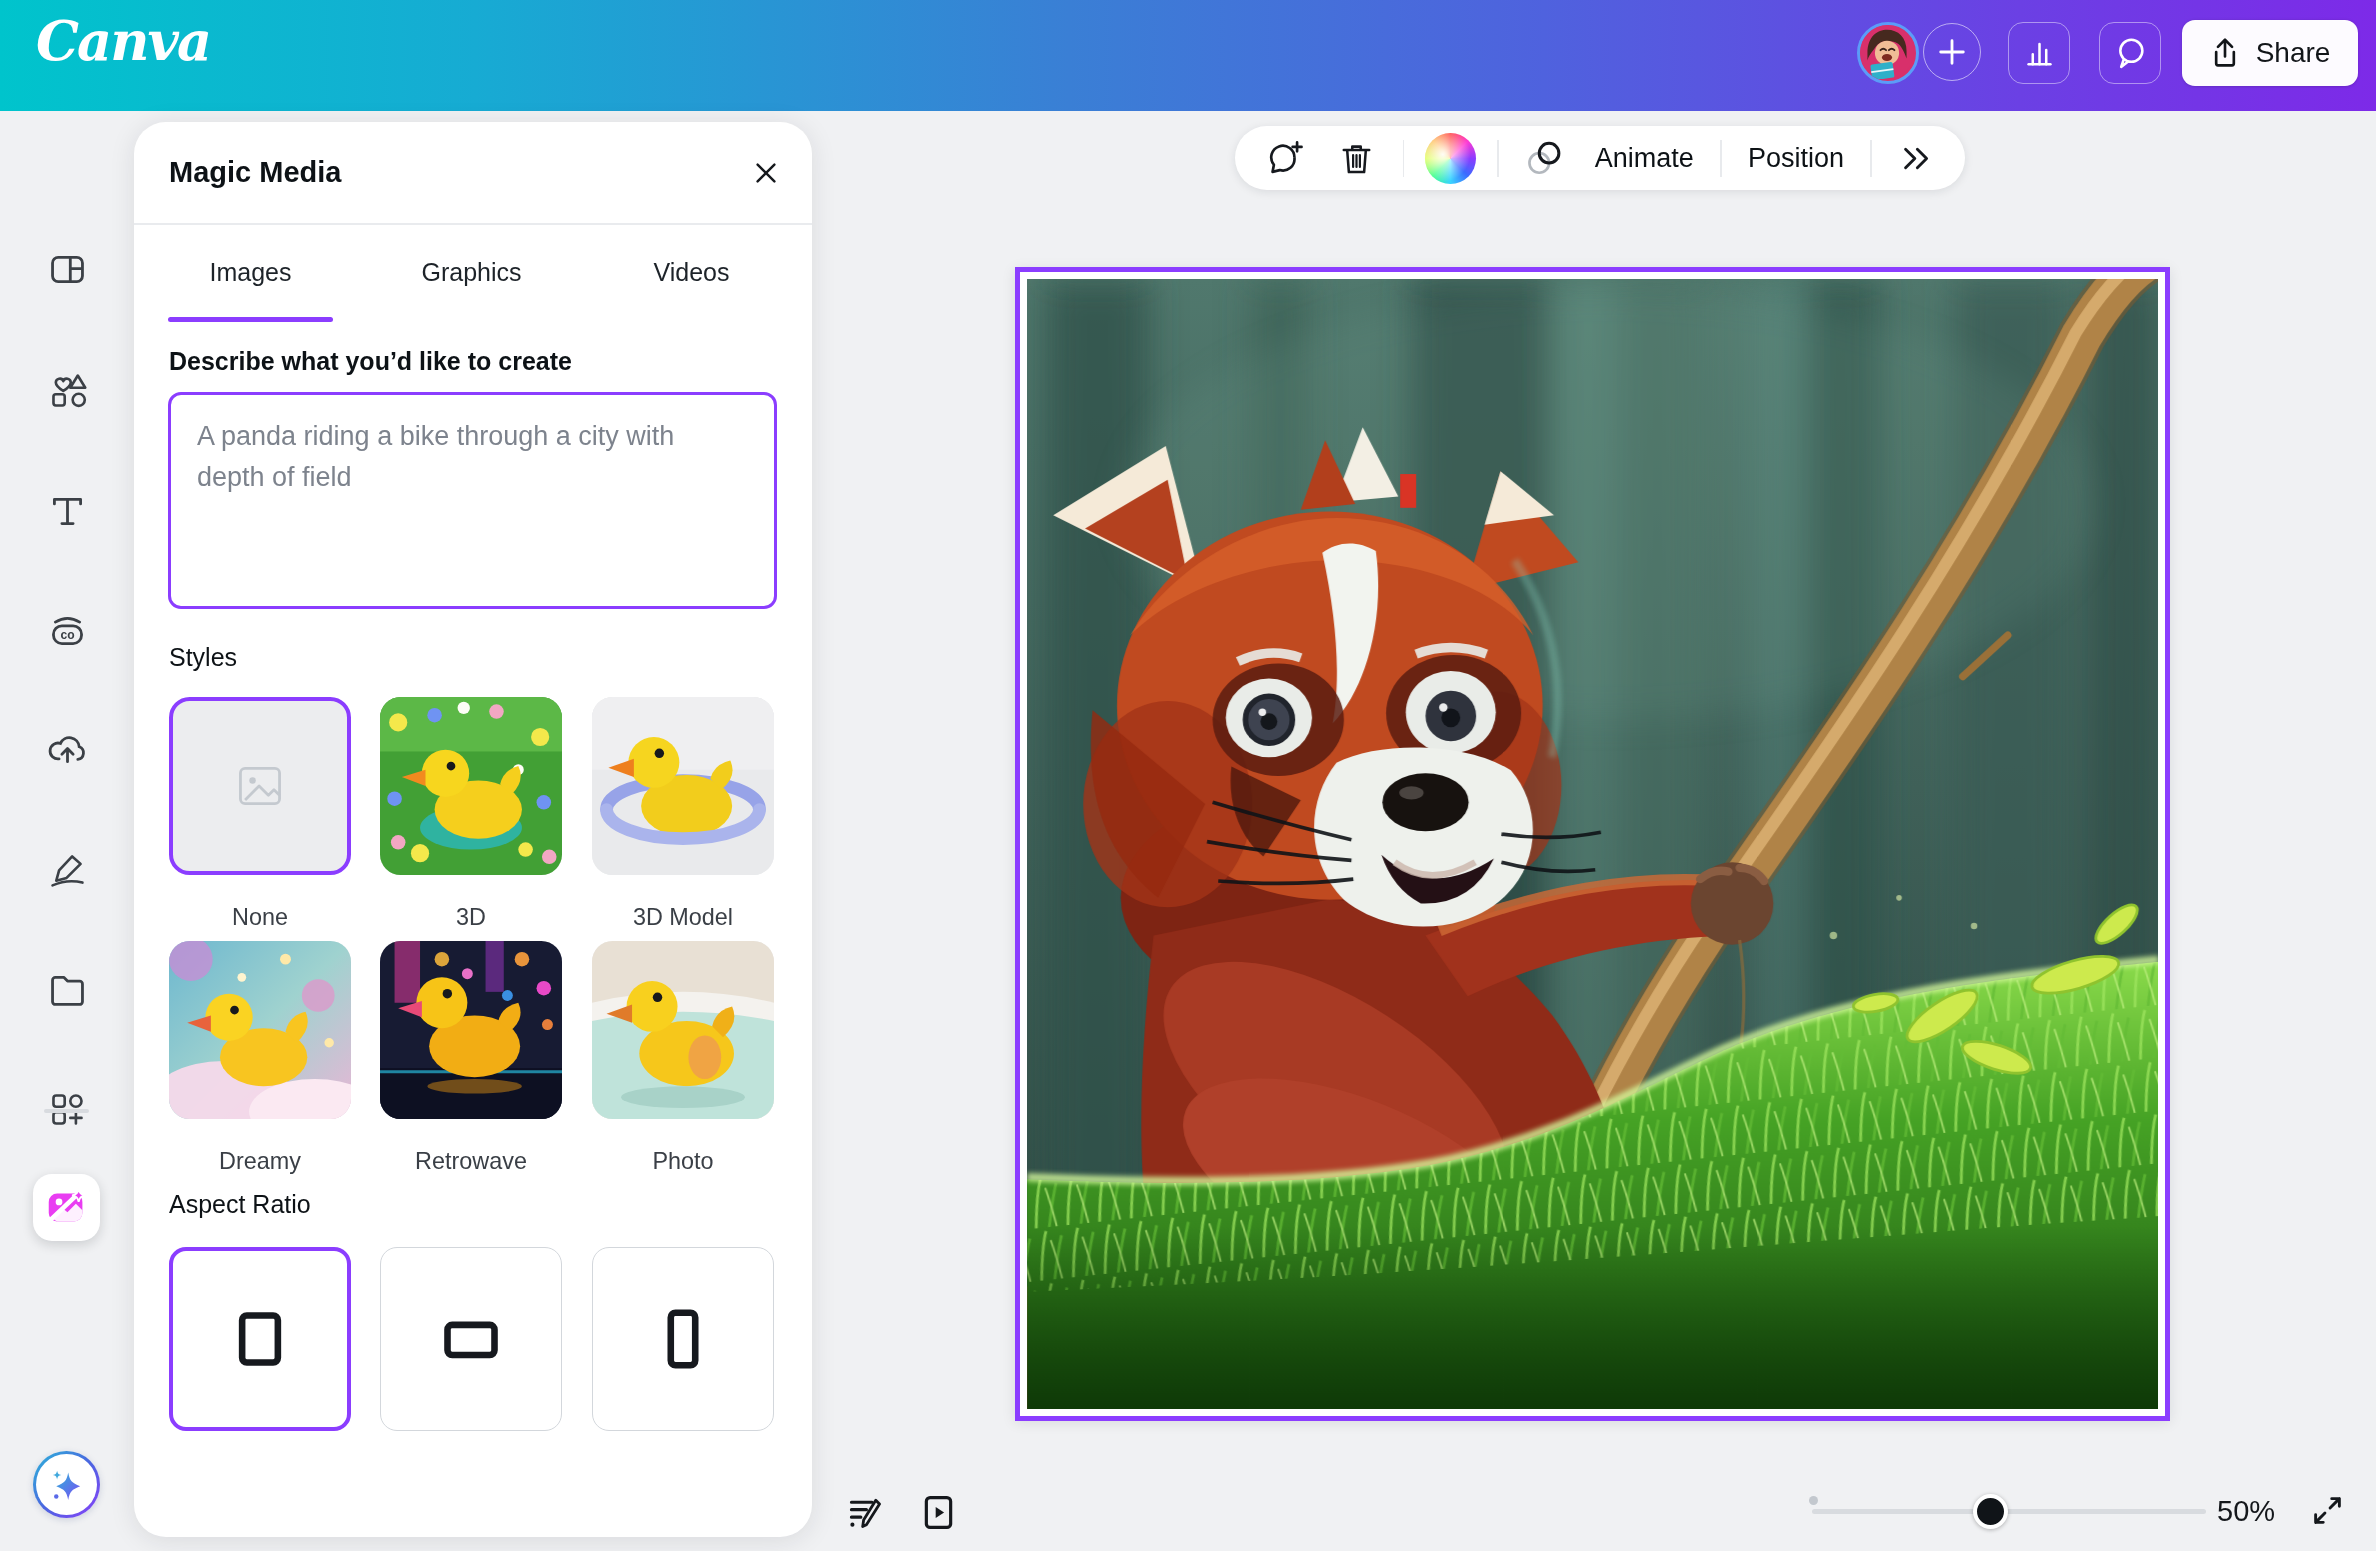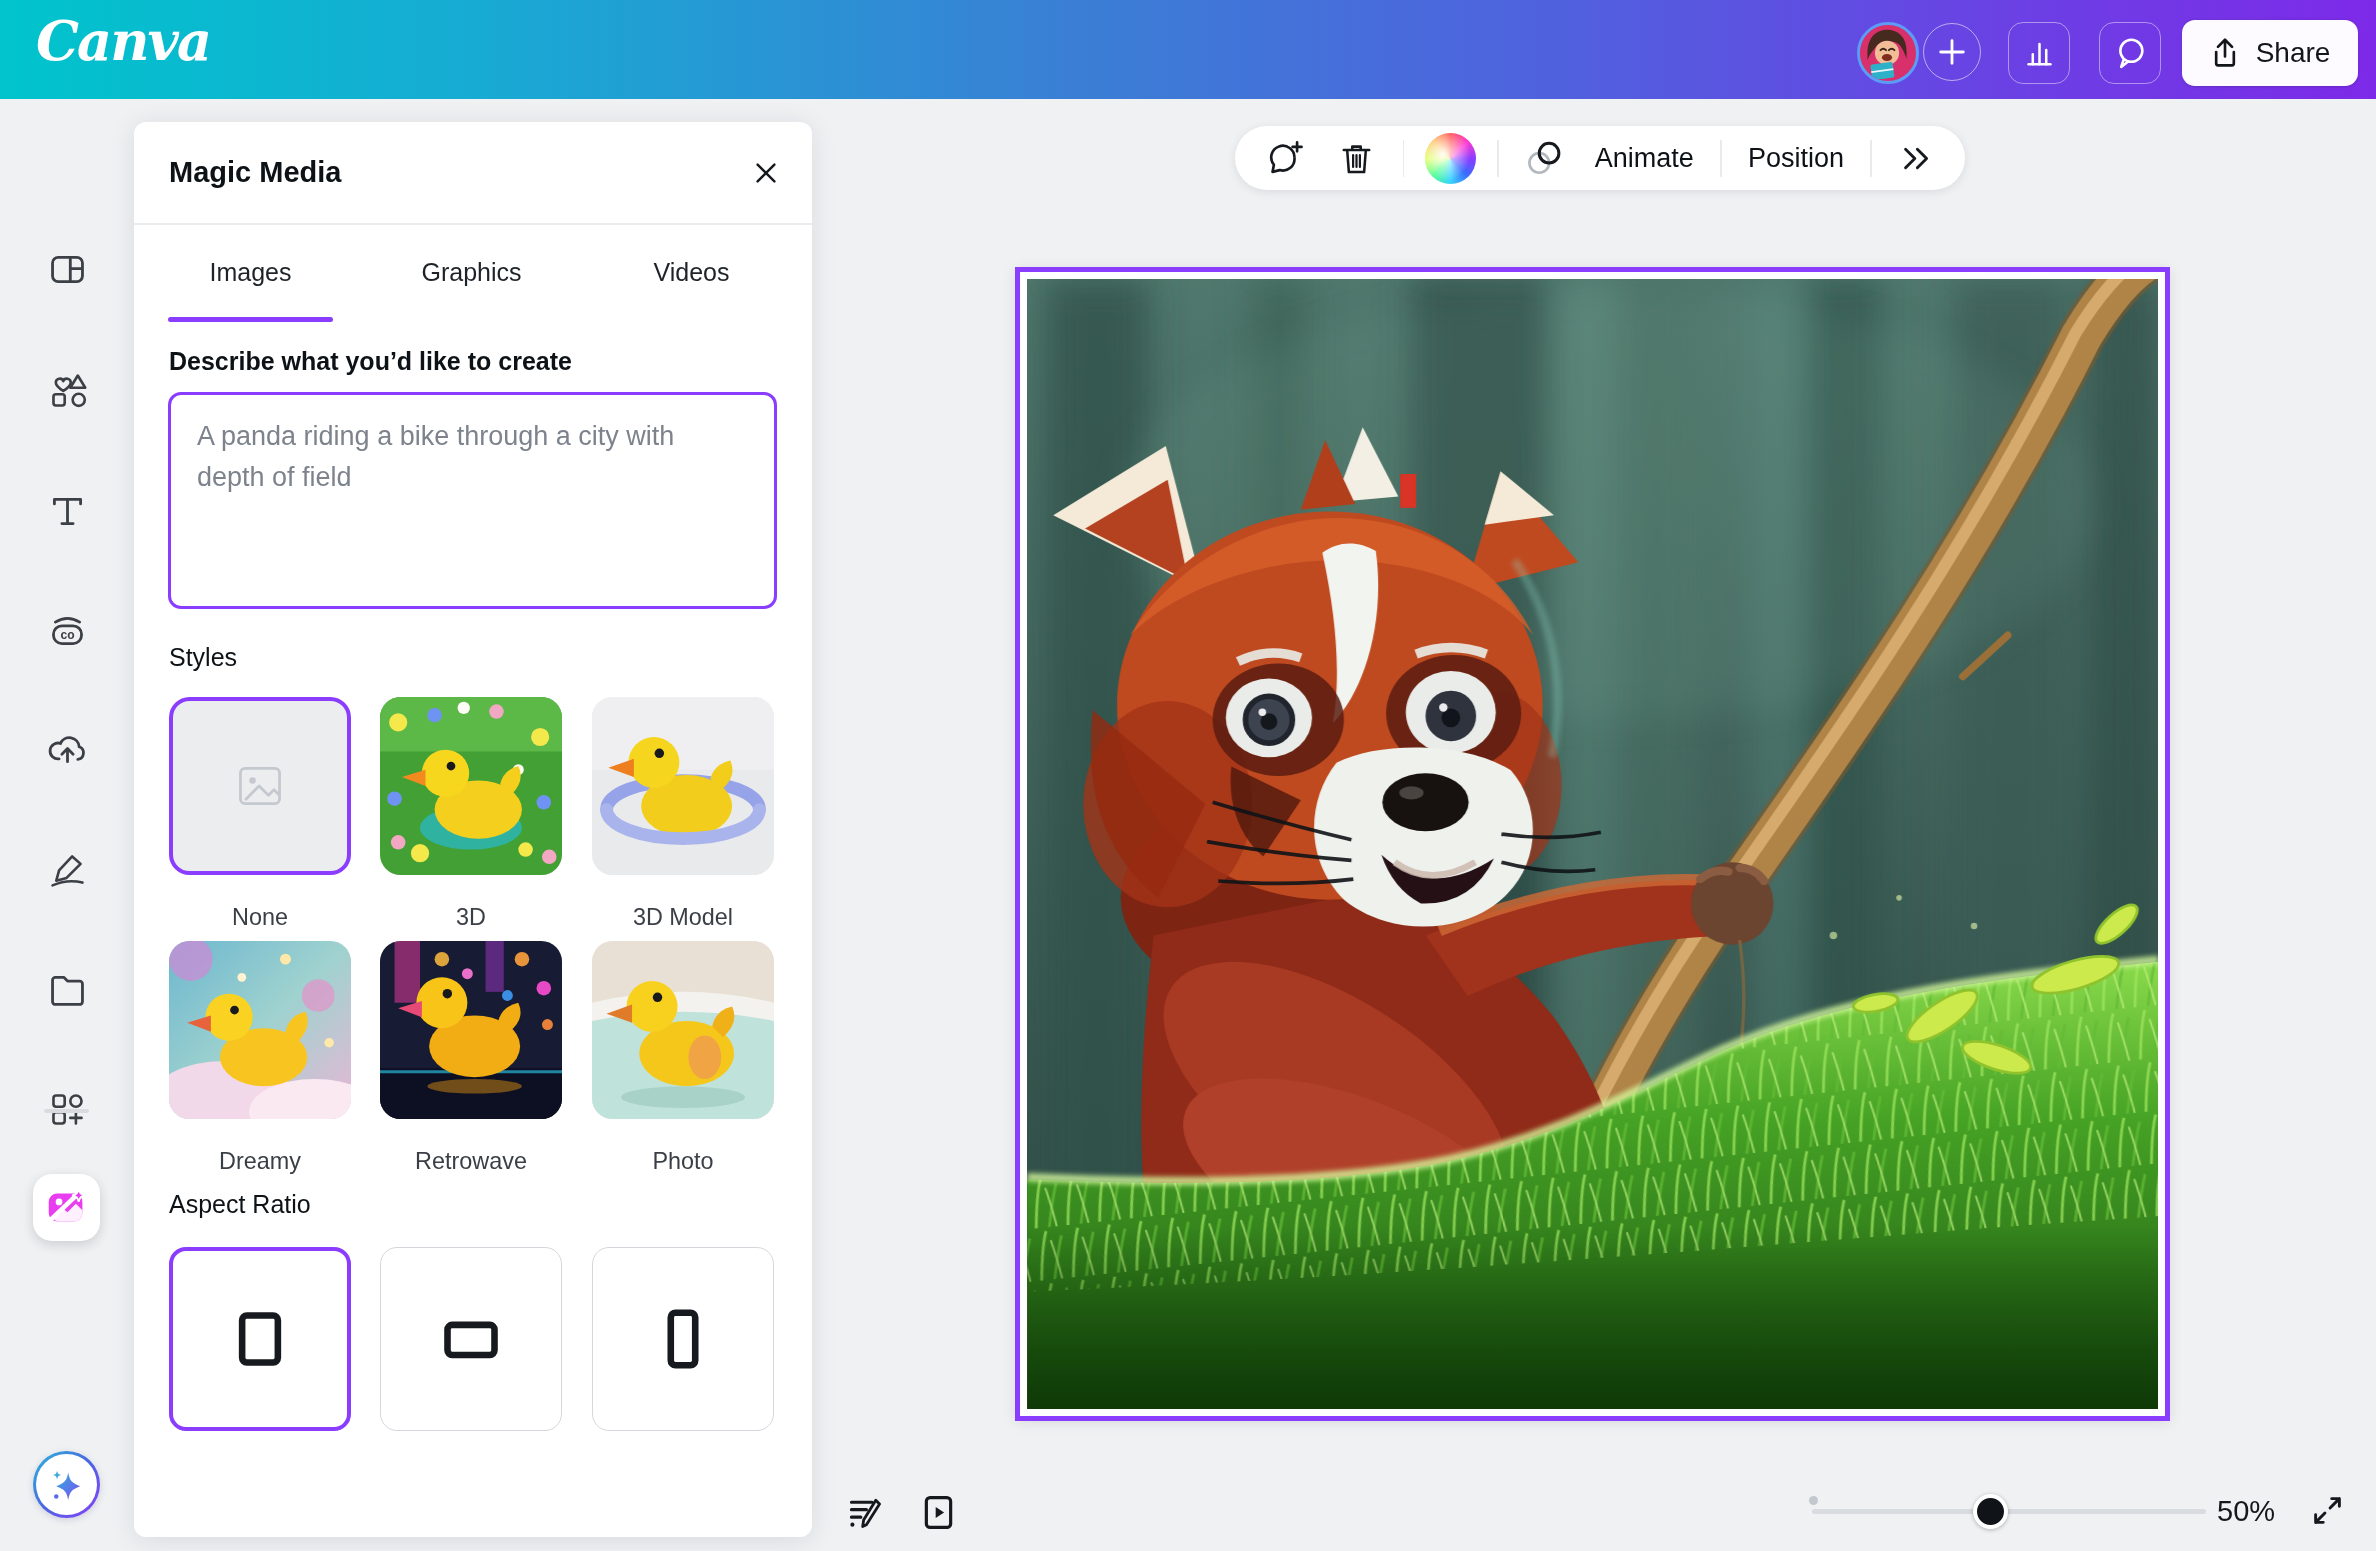--- a/index.html
+++ b/index.html
@@ -1,20 +1,20 @@
 <!DOCTYPE html>
 <html style="font-size:15px"><head>
 <meta charset="utf-8">
 <style>
   * { margin:0; padding:0; box-sizing:border-box; }
   html,body { width:2376px; height:1552px; overflow:hidden; }
   body { font-family:"Liberation Sans", sans-serif; background:#f0f1f3; position:relative; }
 
   
-  .topbar { position:absolute; left:0; top:0; width:2376px; height:99px;
+  .topbar { position:absolute; left:0; top:0; width:2376px; height:111px;
     background:linear-gradient(90deg,#00c4cc 0%,#17abd3 20%,#3a7fd5 45%,#4f62de 65%,#6b40e4 85%,#7d2ae8 100%); }
   .logo { position:absolute; left:36px; top:9.4px; color:#fff; font-family:"DejaVu Serif", serif;
     font-style:italic; font-weight:700; font-size:54px; letter-spacing:-1.9px; }
   .avatar-wrap { position:absolute; left:1857px; top:21.5px; width:62px; height:62px; border-radius:50%;
     border:3.7px solid #5b9cf8; overflow:hidden; background:#d8306b; }
   .ghost-circle { position:absolute; top:22.5px; width:58px; height:58px; border-radius:50%;
     border:1.9px solid rgba(255,255,255,.55); display:flex; align-items:center; justify-content:center; }
   .ghost-square { position:absolute; top:21.5px; width:62px; height:62px; border-radius:15px;
     border:1.9px solid rgba(255,255,255,.45); display:flex; align-items:center; justify-content:center; }
   .share-btn { position:absolute; left:2182px; top:19.7px; width:176px; height:66px; border-radius:13px;
@@ -28,21 +28,21 @@
   .side-divider { position:absolute; left:44px; top:1004px; width:45px; height:3.7px; border-radius:1.9px; background:#d8dbdf; }
   .magic-app-btn { position:absolute; left:33px; top:1069px; width:67px; height:67px; border-radius:19px;
     background:#fff; box-shadow:0 3.7px 11.2px rgba(20,24,31,.16); display:flex; align-items:center; justify-content:center; cursor:pointer; }
   .assistant-btn { position:absolute; left:33px; top:1346px; width:67px; height:67px; border-radius:50%;
     background:linear-gradient(#fff,#fff) padding-box, linear-gradient(135deg,#2bb7d9,#4a66e0,#8a3ffa) border-box;
     border:3.7px solid transparent; display:flex; align-items:center; justify-content:center; cursor:pointer;
     box-shadow:0 1.9px 7.5px rgba(40,60,120,.18); }
 
   
   .panel { position:absolute; left:134px; top:122px; width:678px; height:1415px; background:#fff;
-    border-radius:12px; box-shadow:0 3.7px 26px rgba(25,30,40,.10); }
+    border-radius:32px; box-shadow:0 3.7px 26px rgba(25,30,40,.10); }
   .panel-header { position:absolute; left:0; top:0; width:100%; height:101px; }
   .panel-title { position:absolute; left:35px; top:34px; font-size:29px; font-weight:700; color:#0d1216; }
   .panel-close { position:absolute; right:24px; top:28px; width:45px; height:45px; border-radius:9.4px;
     display:flex; align-items:center; justify-content:center; cursor:pointer; }
   .panel-hdiv { position:absolute; left:0; top:101px; width:100%; height:1.9px; background:#e9ebee; }
   .tab { position:absolute; top:122px; width:165px; height:56px; display:flex; align-items:center;
     justify-content:center; font-size:25px; color:#1d2329; cursor:pointer; }
   .tab.active { font-weight:500; }
   .tab-underline { position:absolute; left:34px; top:195px; width:165px; height:4.7px; border-radius:2.8px; background:#8b3dff; }
   .describe-label { position:absolute; left:35px; top:225px; font-size:25px; font-weight:700; color:#0d1216; }

